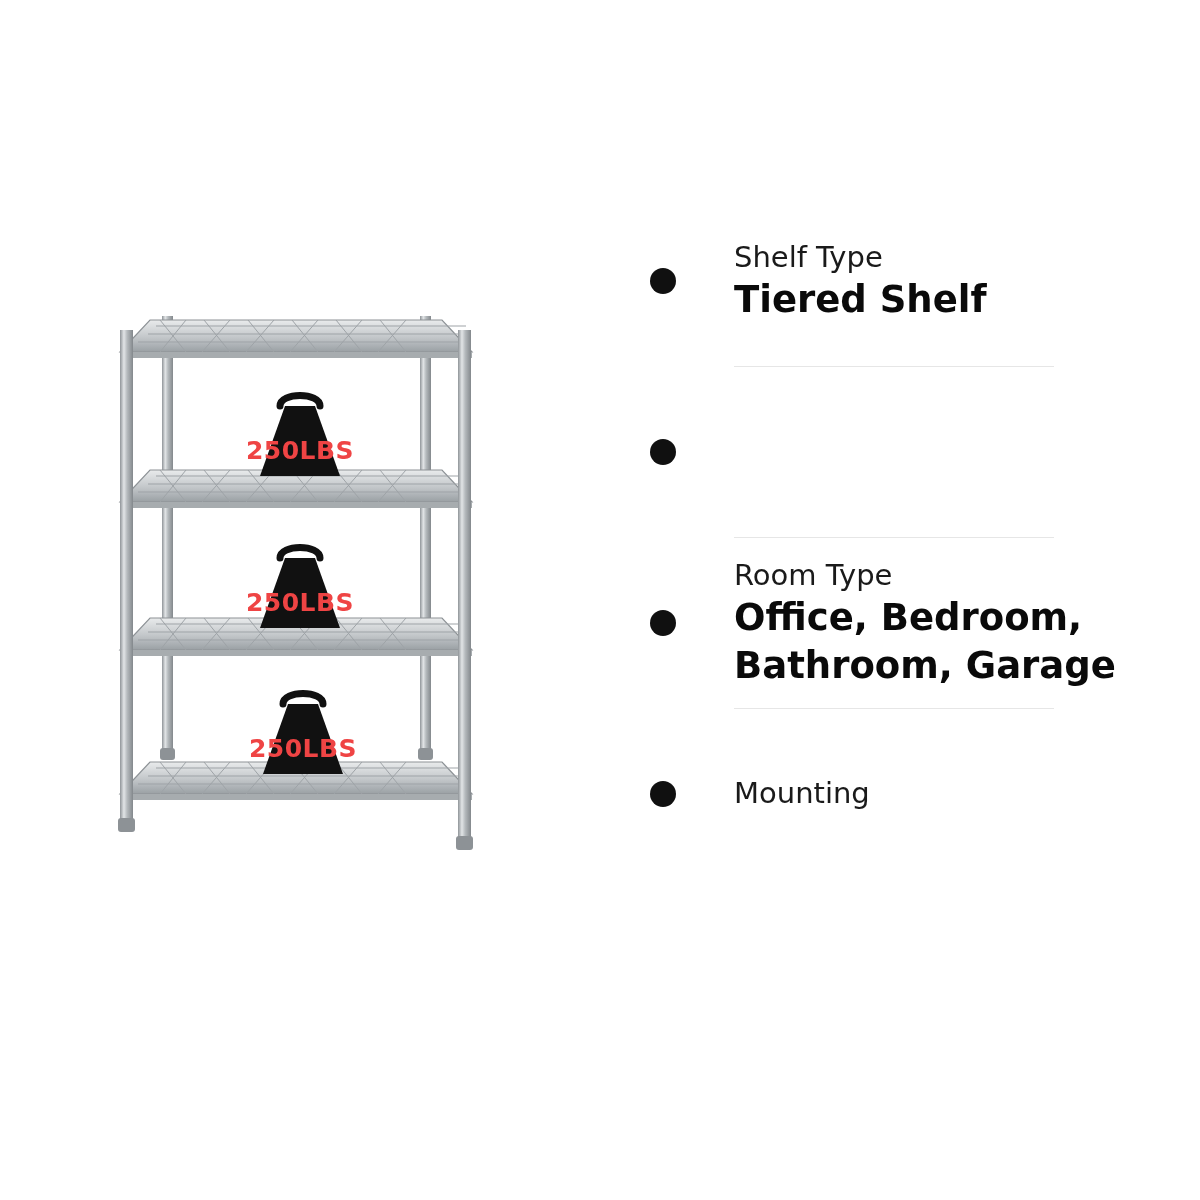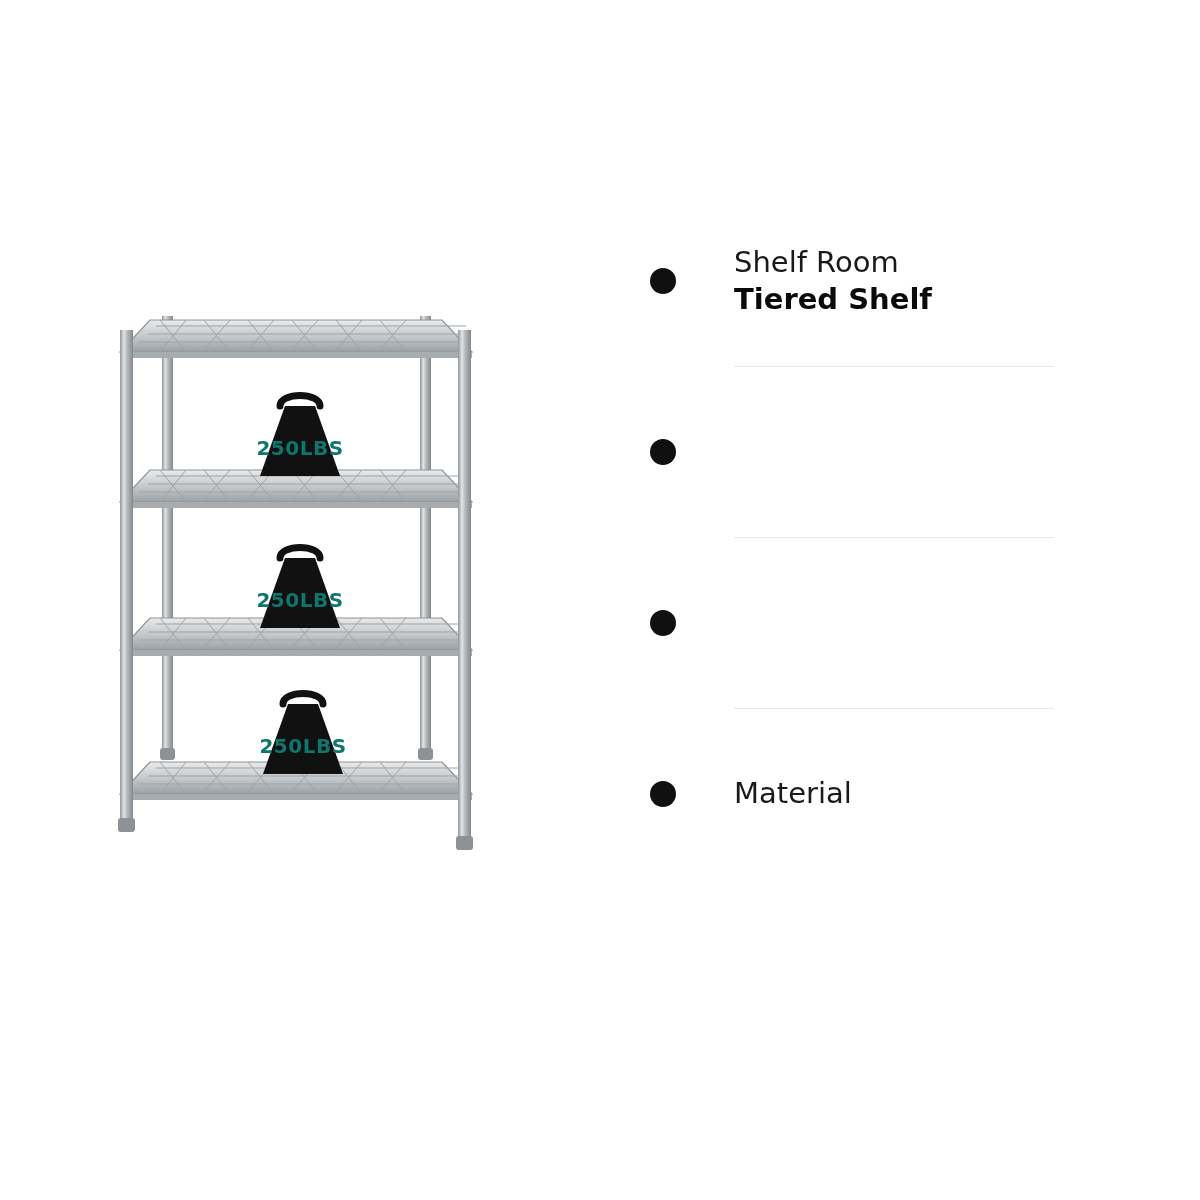--- a/index.html
+++ b/index.html
@@ -27,24 +27,24 @@
     top: 300px;
     width: 440px;
     height: 600px;
   }
   .shelf-svg {
     display: block;
   }
 
   .weight-badge {
     position: absolute;
-    color: #0f766e;
+    color: #ef4444;
     font-weight: bold;
     font-family: "DejaVu Sans", sans-serif;
-    font-size: 20px;
+    font-size: 25px;
     letter-spacing: 0.5px;
     text-align: center;
     width: 100%;
     pointer-events: none;
   }
 
   .badge-wrap {
     position: absolute;
   }
   .badge-1 { left: 155px; top: 80px; width: 110px; height: 100px; }
@@ -76,21 +76,21 @@
   .feature-text {
     flex: 1 1 auto;
   }
   .feature-label {
     font-size: 29px;
     color: #1a1a1a;
     line-height: 1.28;
     font-weight: 400;
   }
   .feature-value {
-    font-size: 29px;
+    font-size: 37px;
     color: #0a0a0a;
     font-weight: bold;
     line-height: 1.28;
     margin-top: 0;
   }
   .divider {
     height: 1px;
     background: #e6e6e6;
     margin-left: 84px;
     width: 320px;
@@ -242,43 +242,45 @@
       <div class="weight-badge">250LBS</div>
     </div>
 
   </div>
 
   <div class="features">
 
     <div class="feature">
       <span class="feature-bullet"></span>
       <div class="feature-text">
-        <div class="feature-label">Shelf Room</div>
+        <div class="feature-label">Shelf Type</div>
         <div class="feature-value">Tiered Shelf</div>
       </div>
     </div>
 
     <div class="divider"></div>
 
     <div class="feature">
       <span class="feature-bullet"></span>
     </div>
 
     <div class="divider"></div>
 
     <div class="feature">
       <span class="feature-bullet"></span>
       <div class="feature-text">
+        <div class="feature-label">Room Type</div>
+        <div class="feature-value">Office, Bedroom, Bathroom, Garage</div>
       </div>
     </div>
 
     <div class="divider"></div>
 
     <div class="feature">
       <span class="feature-bullet"></span>
       <div class="feature-text">
-        <div class="feature-label">Material</div>
+        <div class="feature-label">Mounting</div>
       </div>
     </div>
 
   </div>
 
 </div>
 
 </body></html>

